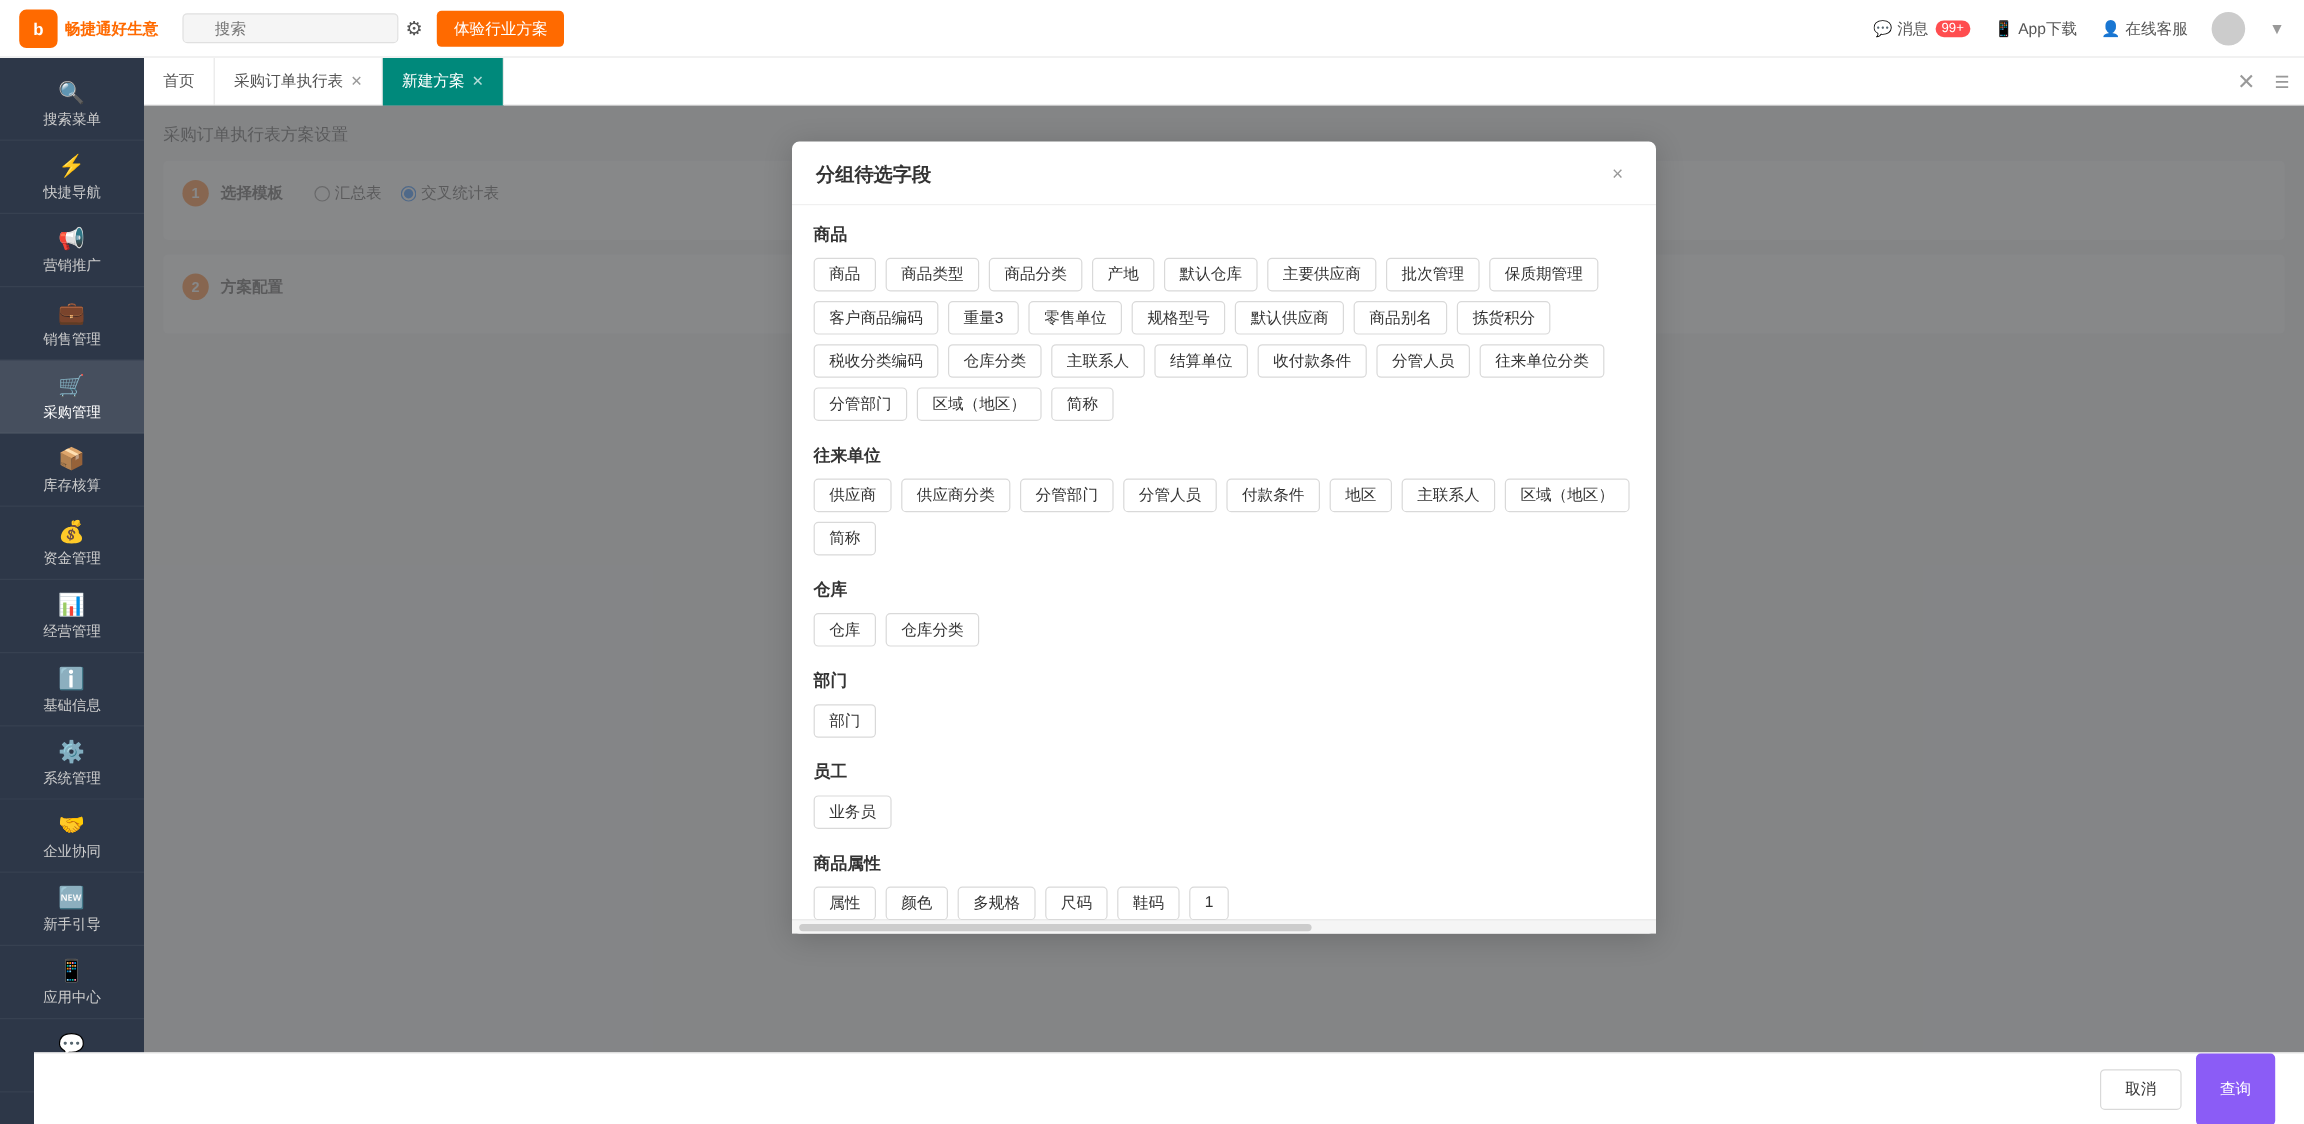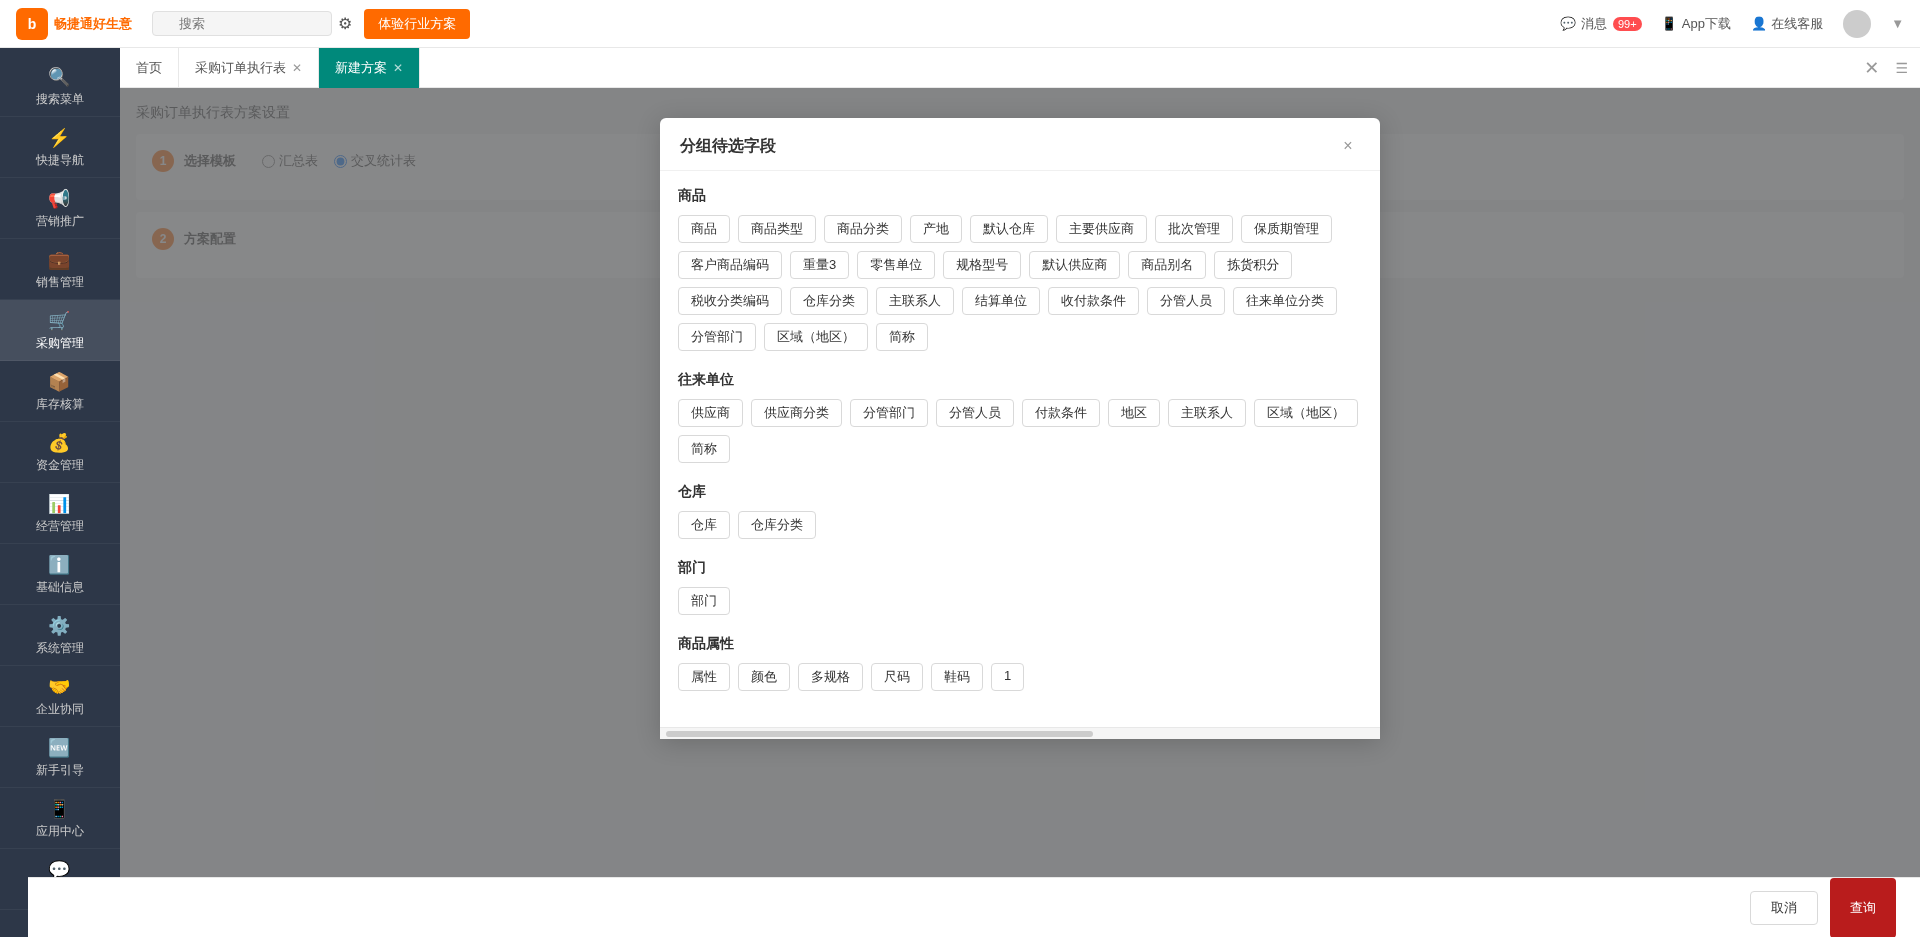--- a/index.html
+++ b/index.html
@@ -254,21 +254,21 @@
     .btn-cancel {
       border: 1px solid #d9d9d9;
       background: #fff;
       border-radius: 4px;
       padding: 7px 20px;
       cursor: pointer;
       font-size: 13px;
       color: #333;
     }
     .btn-confirm {
-      background: #b91c1c;
+      background: #8b5cf6;
       color: #fff;
       border: none;
       border-radius: 4px;
       padding: 21px 20px;
       cursor: pointer;
       font-size: 13px;
     }
 
     
     .bg-section {
@@ -488,20 +488,26 @@
             <div class="field-tag">仓库分类</div>
           </div>
         </div>
         <div class="field-section">
           <div class="section-title">部门</div>
           <div class="field-tags">
             <div class="field-tag">部门</div>
           </div>
         </div>
         <div class="field-section">
+          <div class="section-title">员工</div>
+          <div class="field-tags">
+            <div class="field-tag">业务员</div>
+          </div>
+        </div>
+        <div class="field-section">
           <div class="section-title">商品属性</div>
           <div class="field-tags">
             <div class="field-tag">属性</div>
             <div class="field-tag">颜色</div>
             <div class="field-tag">多规格</div>
             <div class="field-tag">尺码</div>
             <div class="field-tag">鞋码</div>
             <div class="field-tag">1</div>
           </div>
         </div>

